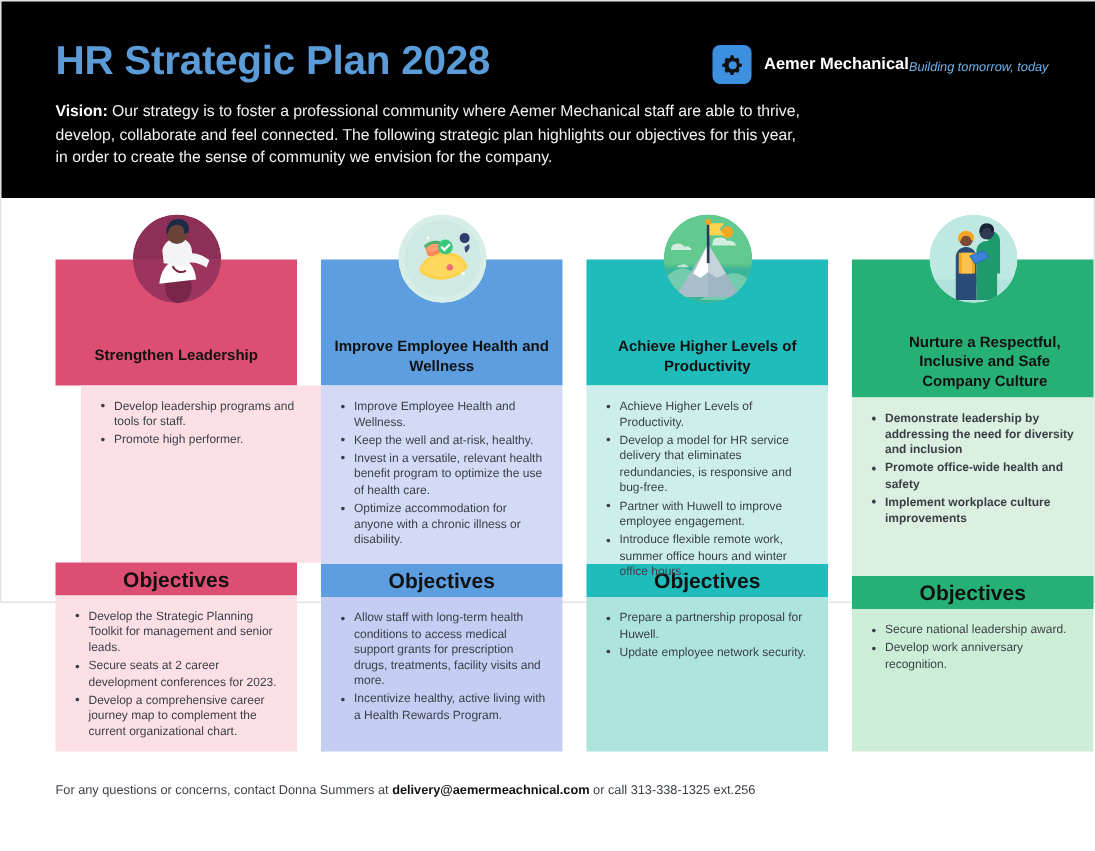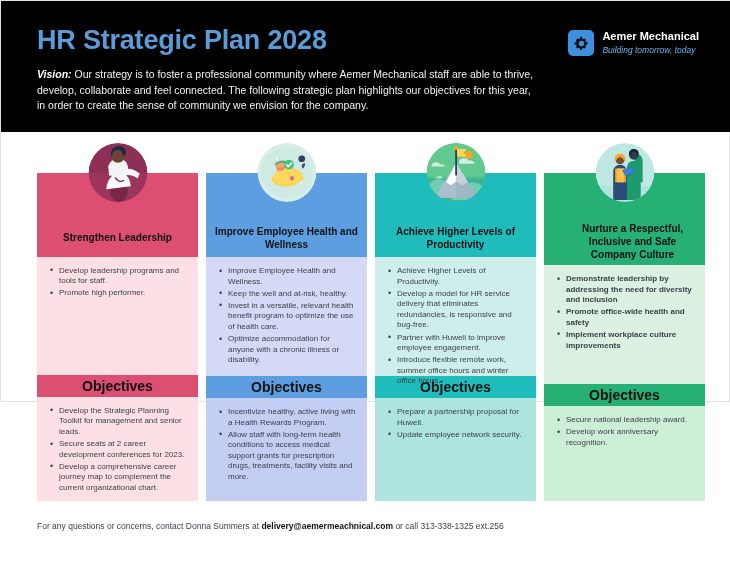--- a/index.html
+++ b/index.html
@@ -26,40 +26,40 @@
     position:absolute;left:36px;top:26px;
     font-size:27px;font-weight:bold;color:#5a9bd8;
     letter-spacing:-0.2px;line-height:1;
     white-space:nowrap;
   }
   #vision{
     position:absolute;left:36px;top:66px;width:500px;
     font-size:10.5px;line-height:15.5px;color:#f2f2f2;
     font-weight:400;
   }
-  #vision .vlabel{font-weight:bold;color:#ffffff;font-style:italic;}
+  #vision .vlabel{font-weight:bold;color:#ffffff;}
 
   #brand{
     position:absolute;right:32px;top:29px;
     display:flex;align-items:center;gap:8px;
   }
   #brand-mark{
     width:26px;height:26px;border-radius:5px;
     background:#3d8fe0;
     display:flex;align-items:center;justify-content:center;
     flex:0 0 auto;
   }
-  #brand-text{display:flex;flex-direction:column;line-height:1.15;}
+  #brand-text{display:flex;flex-direction:row;line-height:1.15;}
   #brand-name{font-size:11px;font-weight:bold;color:#ffffff;white-space:nowrap;}
   #brand-tag{font-size:8.5px;font-style:italic;color:#6fb2ee;white-space:nowrap;margin-top:3px;}
 
   
   #cols{
     position:absolute;left:36px;top:172px;width:658px;height:328px;
-    display:flex;gap:8px;
+    display:flex;gap:16px;
   }
   .col{
     width:161px;flex:0 0 161px;
     display:flex;flex-direction:column;
     position:relative;
   }
   .banner{
     height:45px;width:100%;
     position:relative;
   }
@@ -154,21 +154,21 @@
       <path d="M18 47c1-9 5-15 12-16 8-1 12 4 13 13l-25 3z" fill="#ffffff"></path>
       <path d="M20 24c2-6 7-9 12-8 6 1 9 6 8 12l-2 7-17-2z" fill="#f4f4f6"></path>
       <path d="M36 27c5-2 11 0 16 4l-2 5c-5-3-9-4-14-3z" fill="#f4f4f6"></path>
       <circle cx="30" cy="13" r="7" fill="#6b4236"></circle>
       <path d="M23 13c-1-6 3-10 8-10s8 4 7 9l-3 1c0-4-2-6-5-6s-6 2-6 6z" fill="#1d2a46"></path>
       <path d="M27 35c2 4 6 5 9 3" stroke="#7a2649" stroke-width="1.4" fill="none"></path>
     </svg>
           </div>
         </div>
         <div class="col-title" style="background: rgb(221, 79, 114);">Strengthen Leadership</div>
-        <div class="col-body" style="background: rgb(252, 224, 230);">
+        <div class="col-body" style="background: rgb(252, 224, 230); margin-left: 17px;">
           <ul class="blist">
             <li>Develop leadership programs and tools for staff.</li>
             <li>Promote high performer.</li>
           </ul>
         </div>
         <div class="obj-head" style="background: rgb(221, 79, 114);">Objectives</div>
         <div class="obj-body" style="background: rgb(252, 224, 230);">
           <ul class="blist">
             <li>Develop the Strategic Planning Toolkit for management and senior leads.</li>
             <li>Secure seats at 2 career development conferences for 2023.</li>
@@ -202,22 +202,22 @@
           <ul class="blist">
             <li>Improve Employee Health and Wellness.</li>
             <li>Keep the well and at-risk, healthy.</li>
             <li>Invest in a versatile, relevant health benefit program to optimize the use of health care.</li>
             <li>Optimize accommodation for anyone with a chronic illness or disability.</li>
           </ul>
         </div>
         <div class="obj-head" style="background: rgb(92, 158, 224);">Objectives</div>
         <div class="obj-body" style="background: rgb(196, 205, 242);">
           <ul class="blist">
+            <li>Allow staff with long-term health conditions to access medical support grants for prescription drugs, treatments, facility visits and more.</li>
             <li>Incentivize healthy, active living with a Health Rewards Program.</li>
-            <li>Allow staff with long-term health conditions to access medical support grants for prescription drugs, treatments, facility visits and more.</li>
           </ul>
         </div>
       </div>
       <div class="col">
         <div class="banner" style="background: rgb(32, 188, 188);">
           <div class="icon-wrap">
     <svg viewBox="0 0 60 60">
       <defs>
                 <clipPath id="mclip">
                   <circle cx="30" cy="30" r="30"></circle>

